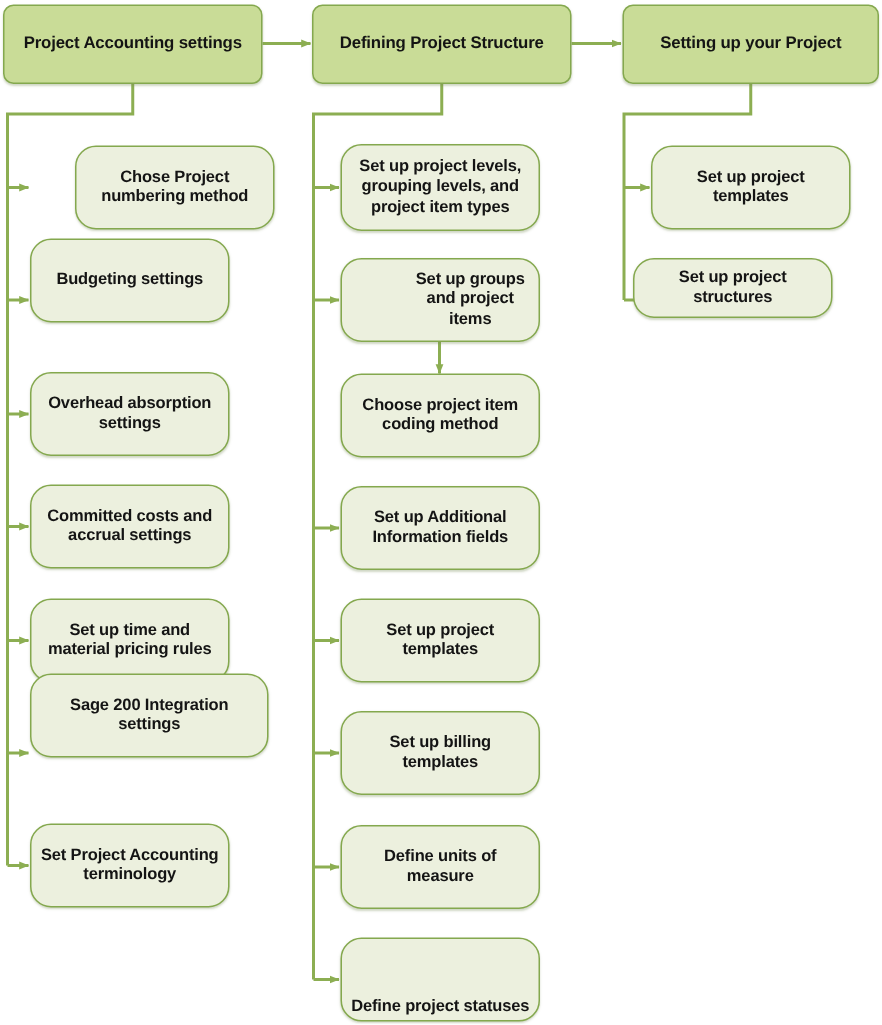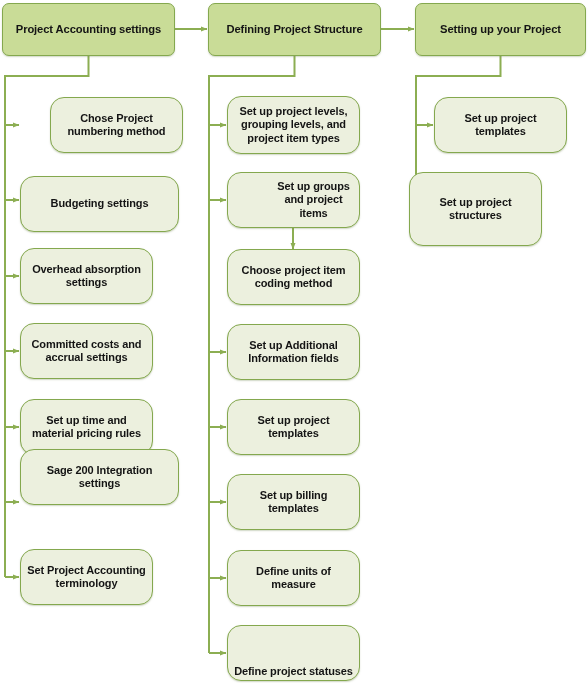--- a/index.html
+++ b/index.html
@@ -93,21 +93,21 @@
       </g>
   </svg>
 
   <div id="nodes">
       <div class="node header" style="left: 2px; top: 3px; width: 173px; height: 53px;">
         <span>Project Accounting settings</span>
       </div>
       <div class="node leaf" style="left: 20px; top: 97px; width: 133px; height: 56px; margin-left: 30px;">
         <span>Chose Project numbering method</span>
       </div>
-      <div class="node leaf" style="left: 20px; top: 176px; width: 159px; height: 56px;">
+      <div class="node leaf" style="left: 20px; top: 159px; width: 133px; height: 56px;">
         <span>Budgeting settings</span>
       </div>
       <div class="node leaf" style="left: 20px; top: 248px; width: 133px; height: 56px;">
         <span>Overhead absorption settings</span>
       </div>
       <div class="node leaf" style="left: 20px; top: 323px; width: 133px; height: 56px;">
         <span>Committed costs and accrual settings</span>
       </div>
       <div class="node leaf" style="left: 20px; top: 399px; width: 133px; height: 56px;">
         <span>Set up time and material pricing rules</span>
@@ -144,18 +144,18 @@
       </div>
       <div class="node leaf" style="left: 227px; top: 625px; width: 133px; height: 56px; align-items: flex-end;">
         <span>Define project statuses</span>
       </div>
       <div class="node header" style="left: 415px; top: 3px; width: 171px; height: 53px;">
         <span>Setting up your Project</span>
       </div>
       <div class="node leaf" style="left: 434px; top: 97px; width: 133px; height: 56px;">
         <span>Set up project templates</span>
       </div>
-      <div class="node leaf" style="left: 409px; top: 172px; width: 133px; height: 74px;">
+      <div class="node leaf" style="left: 422px; top: 172px; width: 133px; height: 40px;">
         <span>Set up project structures</span>
       </div>
     </div>
 
 </div>
 
 </body></html>

